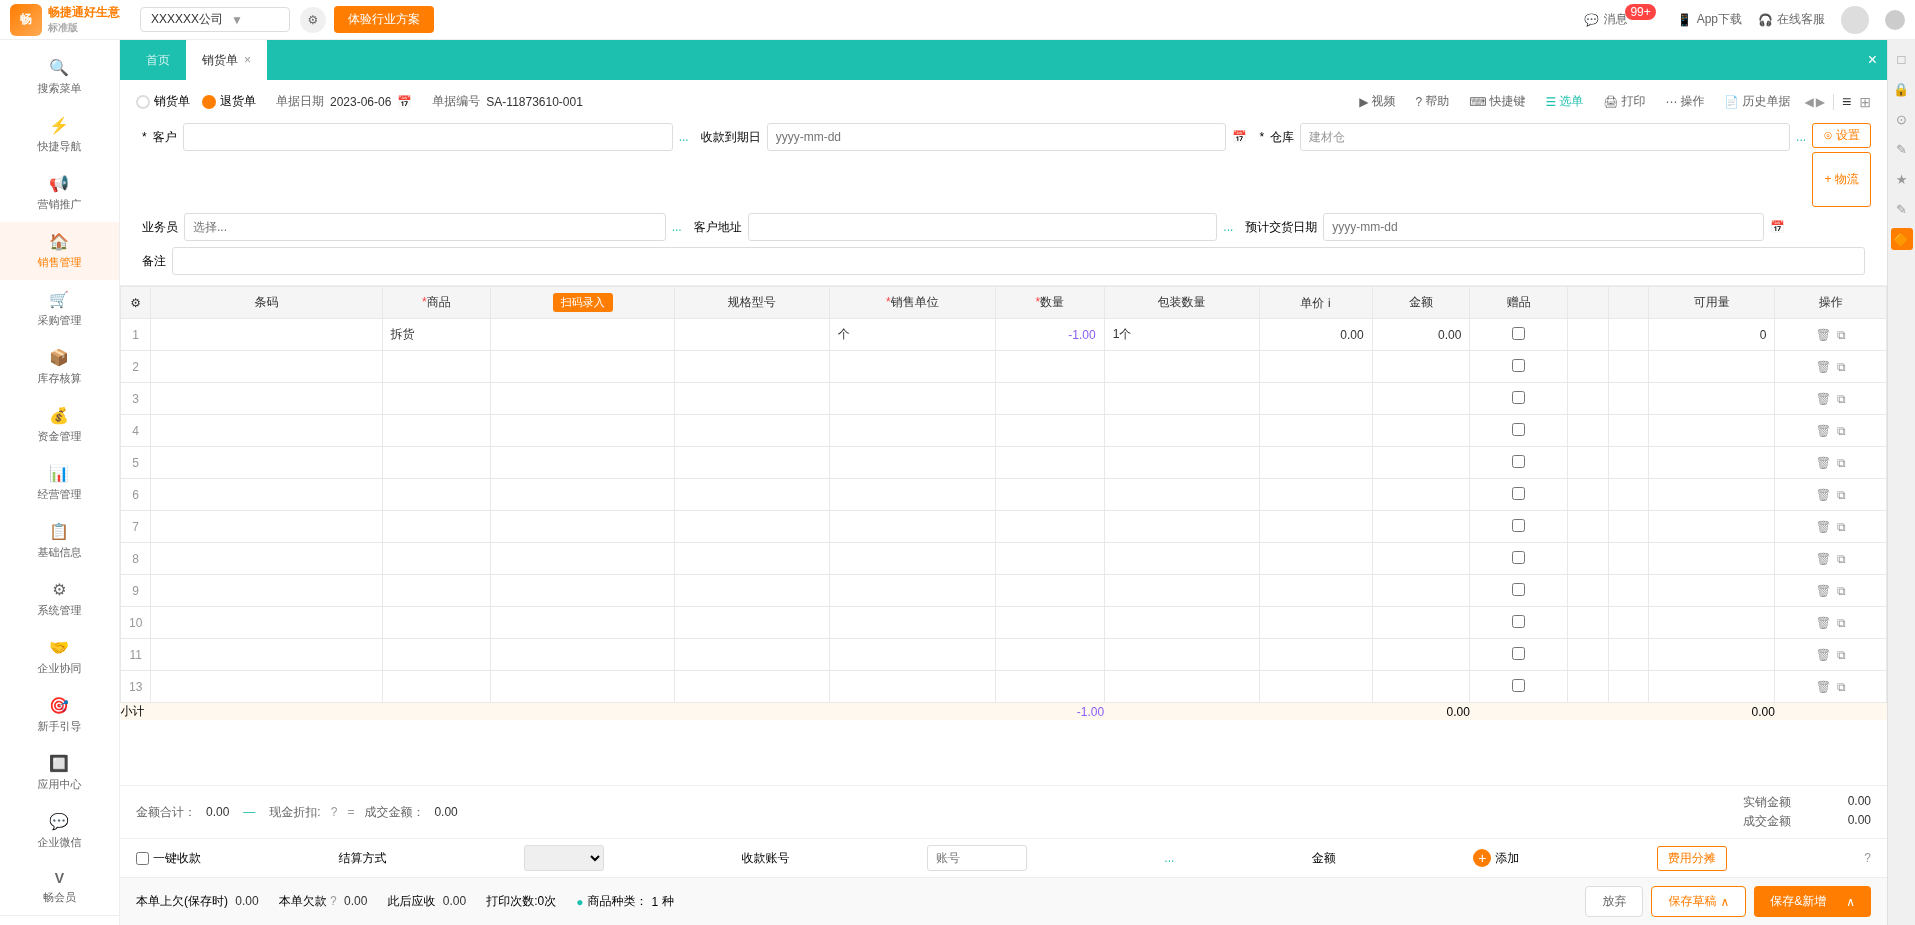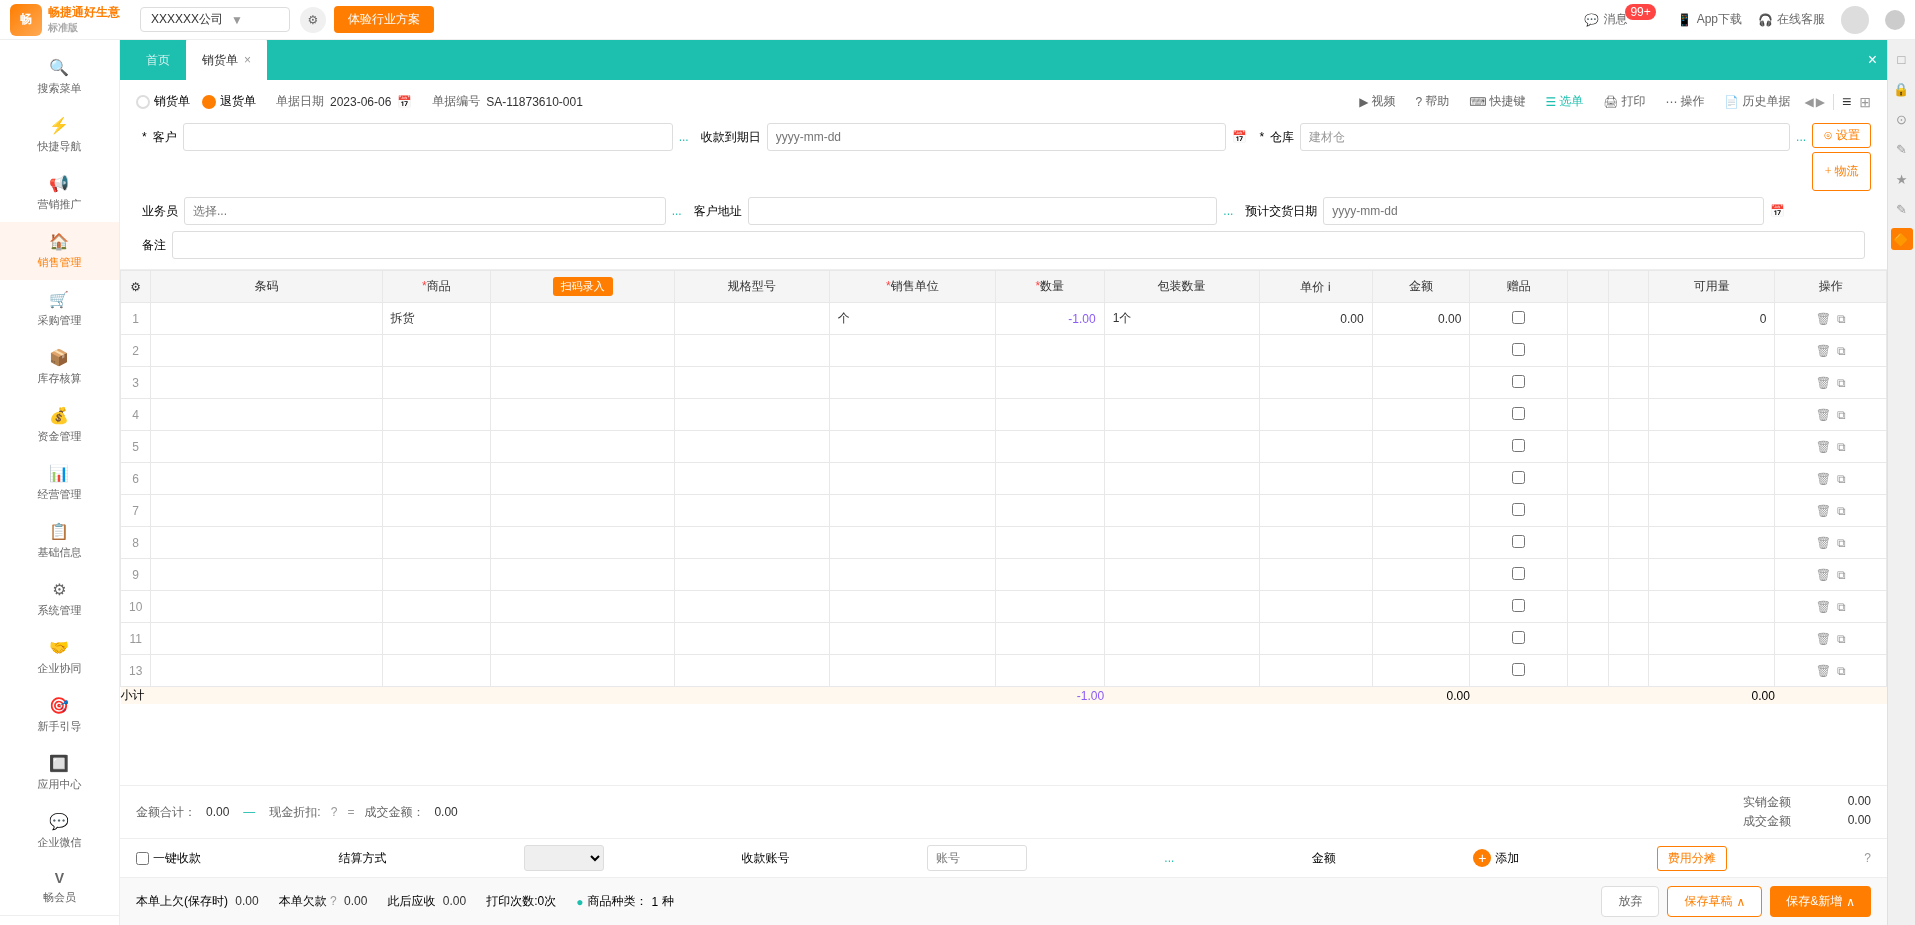--- a/index.html
+++ b/index.html
@@ -50,21 +50,21 @@
     .form-field-group .value { color: #333; font-weight: 400; }
     .toolbar-right { margin-left: auto; display: flex; align-items: center; gap: 8px; color: #666; }
     .toolbar-btn { display: flex; align-items: center; gap: 3px; cursor: pointer; padding: 3px 6px; border-radius: 3px; }
     .toolbar-btn.active { color: #1dbfae; }
     .form-input { border: 1px solid #ddd; border-radius: 3px; padding: 4px 8px; color: #999; flex: 1; height: 28px; }
     .form-input-date { border: 1px solid #ddd; border-radius: 3px; padding: 4px 8px; color: #ccc; flex: 1; height: 28px; }
     .dots-btn { color: #1dbfae; cursor: pointer; }
     .cal-icon { color: #1dbfae; cursor: pointer; }
     .side-actions { display: flex; flex-direction: column; gap: 4px; margin-left: auto; }
     .btn-settings { border: 1px solid #ff7d00; color: #ff7d00; background: #fff; border-radius: 3px; padding: 3px 10px; cursor: pointer; }
-    .btn-logistics { border: 1px solid #ff7d00; color: #ff7d00; background: #fff; border-radius: 3px; padding: 10px 10px; cursor: pointer; font-family: Liberation Serif, serif; }
+    .btn-logistics { border: 1px solid #ff7d00; color: #ff7d00; background: #fff; border-radius: 3px; padding: 18px 10px; cursor: pointer; }
 
     
     .table-area { flex: 1; overflow: auto; background: #fff; }
     table { width: 100%; border-collapse: collapse; }
     thead th { background: #f5f5f5; border: 1px solid #e8e8e8; padding: 6px 8px; color: #333; font-weight: 500; white-space: nowrap; position: sticky; top: 0; z-index: 2; }
     thead th .req { color: #ff4444; }
     tbody td { border: 1px solid #e8e8e8; padding: 5px 8px; color: #333; height: 32px; }
     .row-num { color: #999; text-align: center; }
     .cell-red { color: #8b5cf6; text-align: right; }
     .cell-right { text-align: right; }
@@ -86,21 +86,21 @@
     .bottom-payment { background: #fff; padding: 6px 16px; border-top: 1px solid #eee; display: flex; align-items: center; gap: 16px; flex-shrink: 0; justify-content: space-between; }
     .checkbox-item { display: flex; align-items: center; gap: 4px; }
     .pay-input { border: 1px solid #ddd; border-radius: 3px; padding: 3px 8px; height: 26px; width: 100px; }
     .btn-add { background: #ff7d00; color: #fff; border: none; border-radius: 50%; width: 18px; height: 18px; cursor: pointer; font-size: 14px; display: flex; align-items: center; justify-content: center; }
     .btn-fenyong { border: 1px solid #ff7d00; color: #ff7d00; background: #fff; border-radius: 3px; padding: 3px 10px; cursor: pointer; }
 
     .bottom-status { background: #f9f9f9; padding: 8px 16px; border-top: 1px solid #eee; display: flex; align-items: center; gap: 20px; flex-shrink: 0; }
     .product-type { display: flex; align-items: center; gap: 4px; cursor: pointer; }
     .btn-discard { border: 1px solid #ddd; background: #fff; color: #666; border-radius: 4px; padding: 6px 16px; cursor: pointer; }
     .btn-save-draft { border: 1px solid #ff7d00; background: #fff; color: #ff7d00; border-radius: 4px; padding: 6px 16px; cursor: pointer; display: flex; align-items: center; gap: 4px; }
-    .btn-save-new { background: #ff7d00; color: #fff; border: none; border-radius: 4px; padding: 6px 16px; cursor: pointer; display: flex; align-items: center; gap: 4px; }
+    .btn-save-new { background: #ff7d00; color: #fff; border: none; border-radius: 4px; padding: 6px 16px; cursor: pointer; display: flex; align-items: center; gap: 20px; }
     .btn-group { margin-left: auto; display: flex; gap: 8px; }
 
     
     .right-panel { width: 28px; background: #f0f0f0; display: flex; flex-direction: column; align-items: center; padding: 8px 0; gap: 8px; border-left: 1px solid #e0e0e0; flex-shrink: 0; }
     .right-panel-icon { width: 22px; height: 22px; display: flex; align-items: center; justify-content: center; cursor: pointer; color: #999; font-size: 13px; }
     .right-panel-icon.orange { background: #ff7d00; color: #fff; border-radius: 3px; }
 
     .gear-icon-wrapper { width: 26px; height: 26px; border-radius: 50%; background: #f0f0f0; display: flex; align-items: center; justify-content: center; cursor: pointer; color: #666; }
 
     .divider-line { width: 1px; height: 16px; background: #ddd; }

